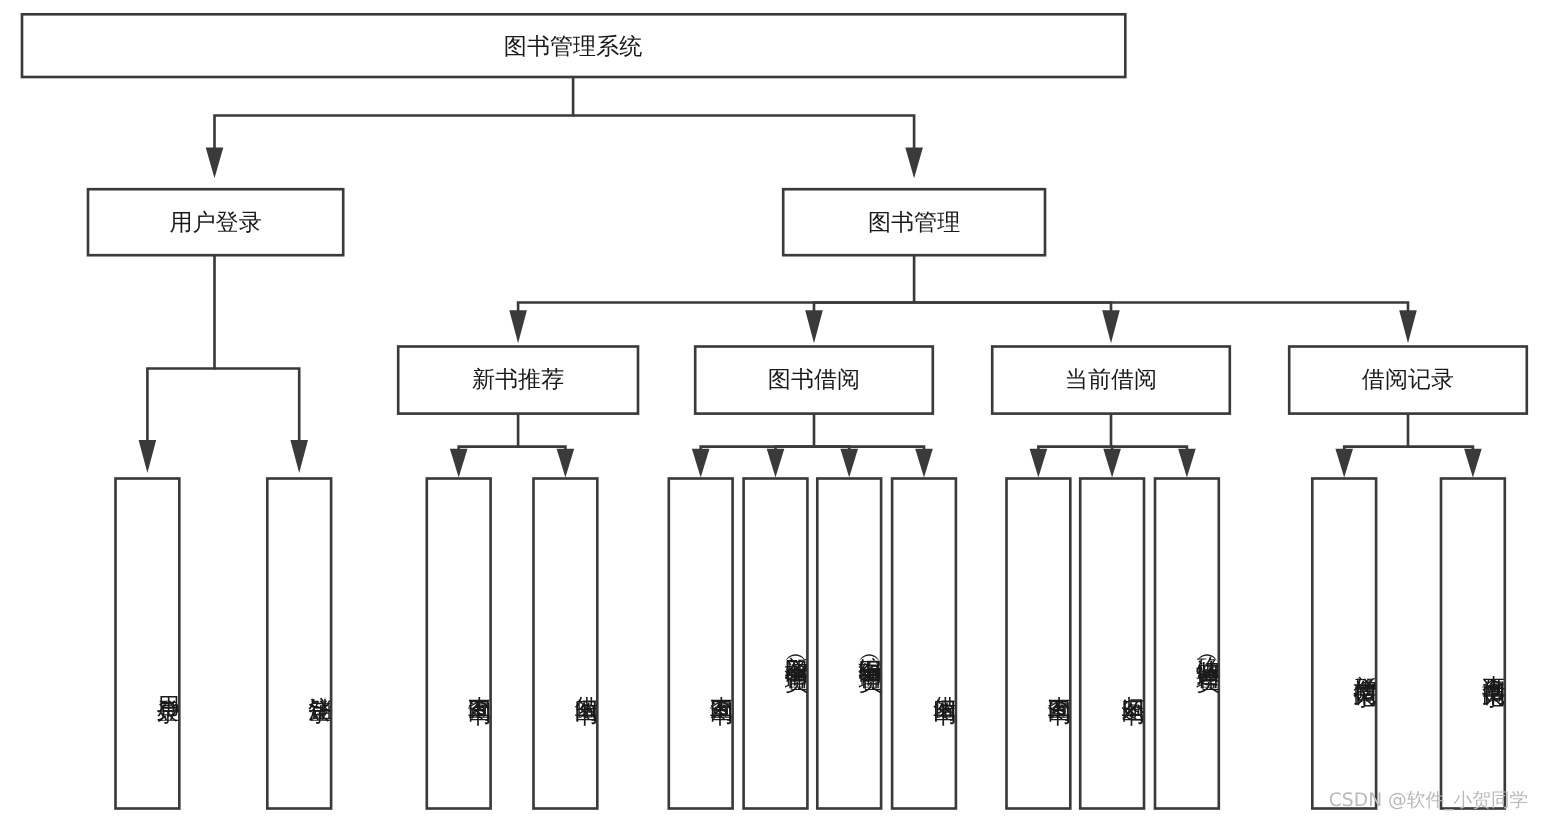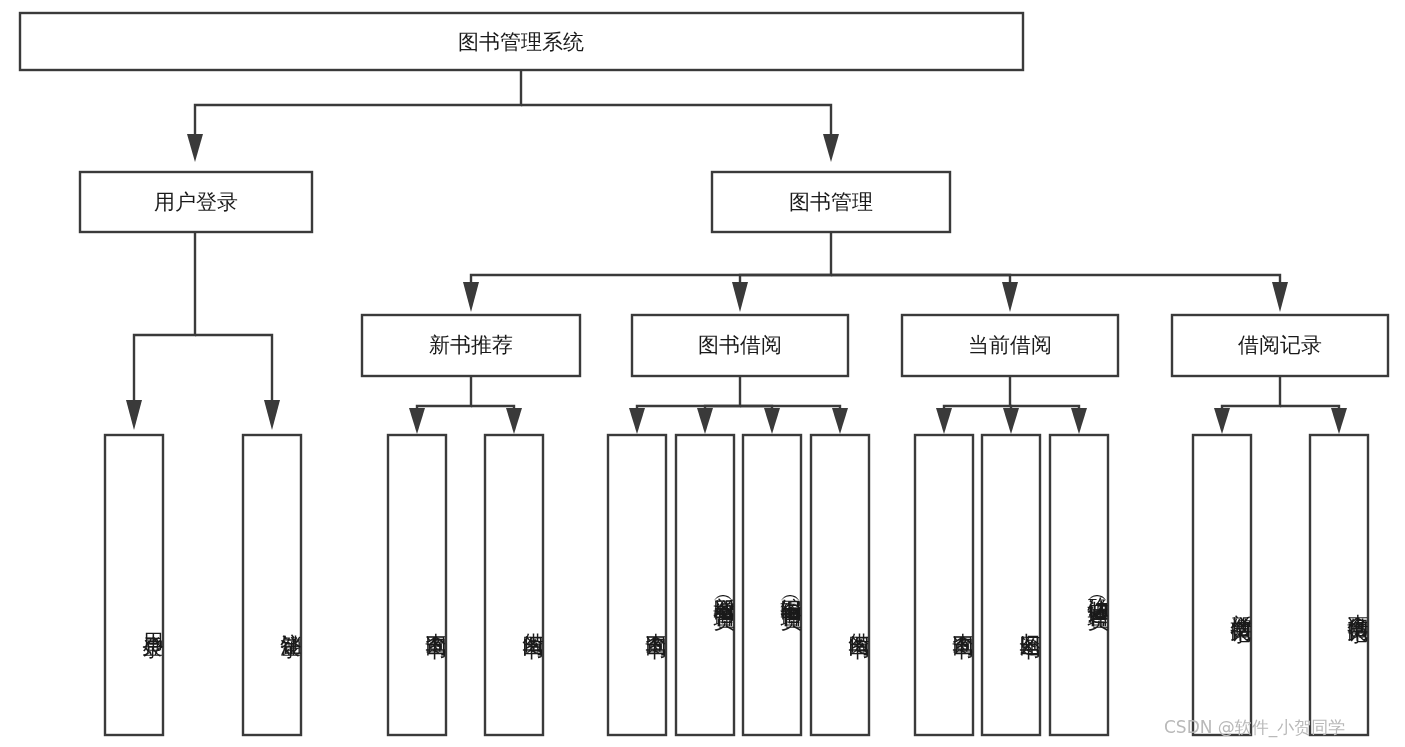--- a/index.html
+++ b/index.html
@@ -204,15 +204,15 @@
   <div class="leaf-label" style="left:743px; top:443px; width:58px; height:292px;">编辑图书（管理员）</div>
   <div class="leaf-label" style="left:811px; top:505px; width:58px; height:230px;">借阅图书</div>
 
   <div class="leaf-label" style="left:915px; top:505px; width:58px; height:230px;">查询图书</div>
   <div class="leaf-label" style="left:982px; top:505px; width:58px; height:230px;">归还图书</div>
   <div class="leaf-label" style="left:1050px; top:443px; width:58px; height:292px;">确认归还（管理员）</div>
 
   <div class="leaf-label" style="left:1193px; top:470px; width:58px; height:265px;">新增借阅记录</div>
   <div class="leaf-label" style="left:1310px; top:470px; width:58px; height:265px;">查询借阅记录</div>
 
-  <div class="watermark" style="left:1164px; top:716px;">CSDN @软件_小贺同学</div>
+  <div class="watermark" style="left:1208px; top:716px;">CSDN @软件_小贺同学</div>
 
 </div>
 
 </body></html>

